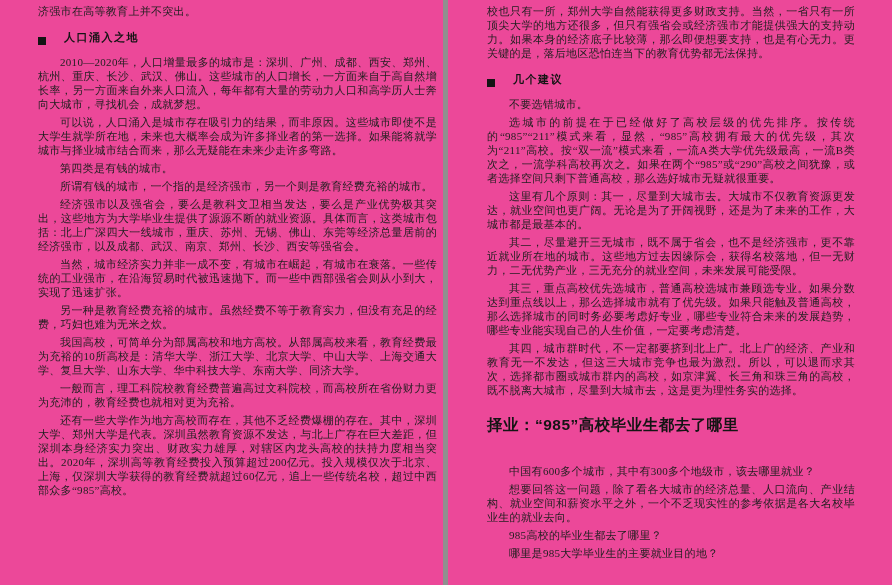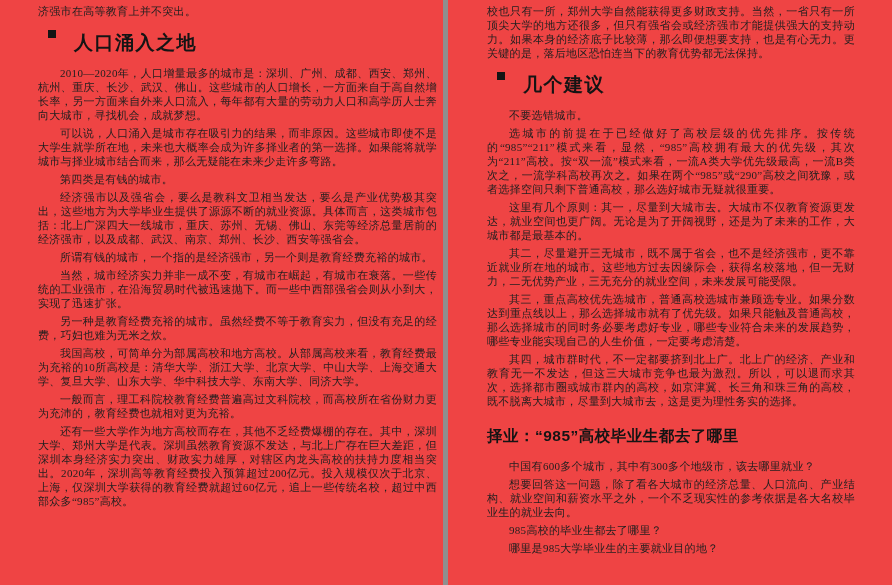--- a/index.html
+++ b/index.html
@@ -1,20 +1,20 @@
 <!DOCTYPE html>
 <html><head>
 <meta charset="utf-8">
 <style>
   html, body { margin: 0; padding: 0; background: #ffffff; }
   .page {
     position: relative;
     width: 892px;
     height: 585px;
-    background: #ef4444;
+    background: #ec4899;
     overflow: hidden;
     font-family: "Liberation Serif", "DejaVu Serif", serif;
     color: #1f1f1f;
   }
   .col {
     position: absolute;
     top: 4px;
   }
   .col-left  { left: 38px;  width: 399px; }
   .col-right { left: 487px; width: 368px; }
@@ -31,38 +31,38 @@
     font-size: 11px;
     line-height: 14px;
     text-align: justify;
     text-justify: inter-ideograph;
     text-indent: 2em;
     letter-spacing: 0.3px;
   }
   p.body.cont { text-indent: 0; }
   h3.sec {
     display: flex;
-    align-items: flex-start;
-    margin: 12px 0 10px 10px;
+    align-items: flex-end;
+    margin: 12px 0 10px 0;
     font-family: "Liberation Sans", "DejaVu Sans", sans-serif;
-    font-size: 19px;
+    font-size: 11px;
     font-weight: bold;
     letter-spacing: 1.5px;
     color: #141414;
   }
   h3.sec .sq {
     display: inline-block;
     width: 8px;
     height: 8px;
     background: #141414;
     margin-right: 18px;
     flex: 0 0 auto;
   }
   h2.chapter {
-    margin: 18px 0 12px 0;
+    margin: 18px 0 28px 0;
     font-family: "Liberation Sans", "DejaVu Sans", sans-serif;
     font-size: 15.5px;
     font-weight: bold;
     letter-spacing: 0.5px;
     color: #141414;
   }
 </style>
 </head>
 <body>
 
@@ -70,22 +70,22 @@
 
   <div class="col col-left">
     <p class="body cont">济强市在高等教育上并不突出。</p>
     <h3 class="sec">
       <span class="sq"></span>
       <span>人口涌入之地</span>
     </h3>
     <p class="body">2010—2020年，人口增量最多的城市是：深圳、广州、成都、西安、郑州、杭州、重庆、长沙、武汉、佛山。这些城市的人口增长，一方面来自于高自然增长率，另一方面来自外来人口流入，每年都有大量的劳动力人口和高学历人士奔向大城市，寻找机会，成就梦想。</p>
     <p class="body">可以说，人口涌入是城市存在吸引力的结果，而非原因。这些城市即使不是大学生就学所在地，未来也大概率会成为许多择业者的第一选择。如果能将就学城市与择业城市结合而来，那么无疑能在未来少走许多弯路。</p>
     <p class="body">第四类是有钱的城市。</p>
+    <p class="body">所谓有钱的城市，一个指的是经济强市，另一个则是教育经费充裕的城市。</p>
     <p class="body">经济强市以及强省会，要么是教科文卫相当发达，要么是产业优势极其突出，这些地方为大学毕业生提供了源源不断的就业资源。具体而言，这类城市包括：北上广深四大一线城市，重庆、苏州、无锡、佛山、东莞等经济总量居前的经济强市，以及成都、武汉、南京、郑州、长沙、西安等强省会。</p>
-    <p class="body">所谓有钱的城市，一个指的是经济强市，另一个则是教育经费充裕的城市。</p>
     <p class="body">当然，城市经济实力并非一成不变，有城市在崛起，有城市在衰落。一些传统的工业强市，在沿海贸易时代被迅速抛下。而一些中西部强省会则从小到大，实现了迅速扩张。</p>
     <p class="body">另一种是教育经费充裕的城市。虽然经费不等于教育实力，但没有充足的经费，巧妇也难为无米之炊。</p>
     <p class="body">我国高校，可简单分为部属高校和地方高校。从部属高校来看，教育经费最为充裕的10所高校是：清华大学、浙江大学、北京大学、中山大学、上海交通大学、复旦大学、山东大学、华中科技大学、东南大学、同济大学。</p>
     <p class="body">一般而言，理工科院校教育经费普遍高过文科院校，而高校所在省份财力更为充沛的，教育经费也就相对更为充裕。</p>
     <p class="body">还有一些大学作为地方高校而存在，其他不乏经费爆棚的存在。其中，深圳大学、郑州大学是代表。深圳虽然教育资源不发达，与北上广存在巨大差距，但深圳本身经济实力突出、财政实力雄厚，对辖区内龙头高校的扶持力度相当突出。2020年，深圳高等教育经费投入预算超过200亿元。投入规模仅次于北京、上海，仅深圳大学获得的教育经费就超过60亿元，追上一些传统名校，超过中西部众多“985”高校。</p>
 
   </div>
 
   <div class="divider"></div>
 

